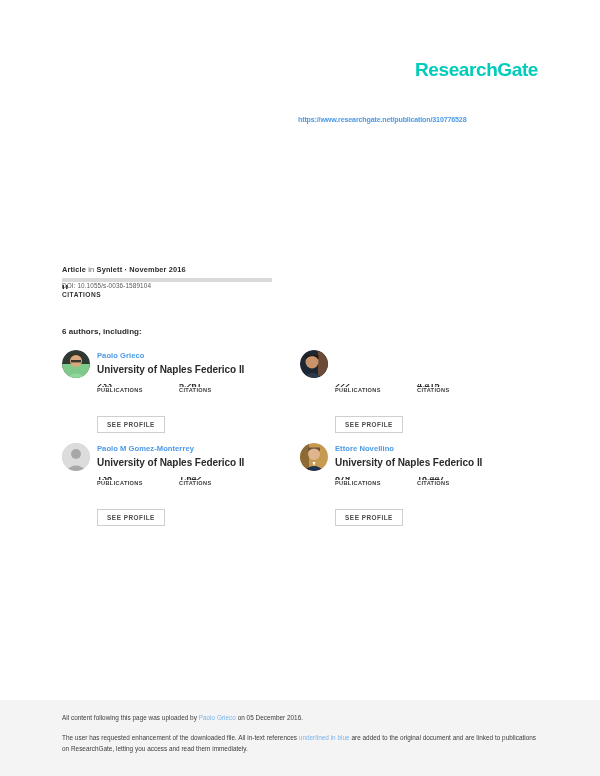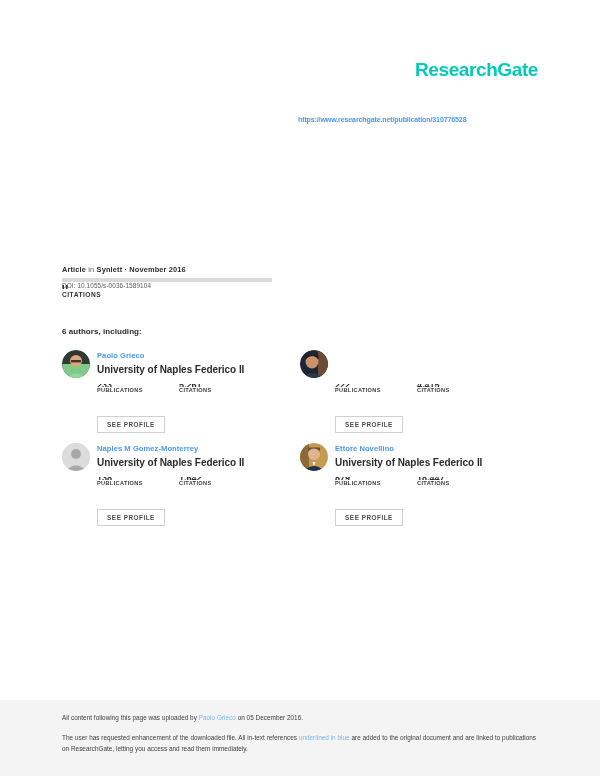--- a/index.html
+++ b/index.html
@@ -375,21 +375,21 @@
                     </clipPath>
                   </defs>
                 <g clip-path="url(#c3)">
                   <rect width="28" height="28" fill="#dcdcdc"></rect>
                   <circle cx="14" cy="11" r="5" fill="#a8a8a8"></circle>
                   <path d="M3.5 28 q10.5 -11 21 0 z" fill="#a8a8a8"></path>
                 </g>
               </svg>
             </div>
             <div class="author-info">
-              <div class="author-name">Naples M Gomez-Monterrey</div>
+              <div class="author-name">Paolo M Gomez-Monterrey</div>
               <div class="author-affil">University of Naples Federico II</div>
             </div>
           </div>
           <div class="author-stats">
             <div class="astat">
               <div class="astat-num">138</div>
               <div class="astat-label">PUBLICATIONS</div>
             </div>
             <div class="astat">
               <div class="astat-num">1,642</div>

